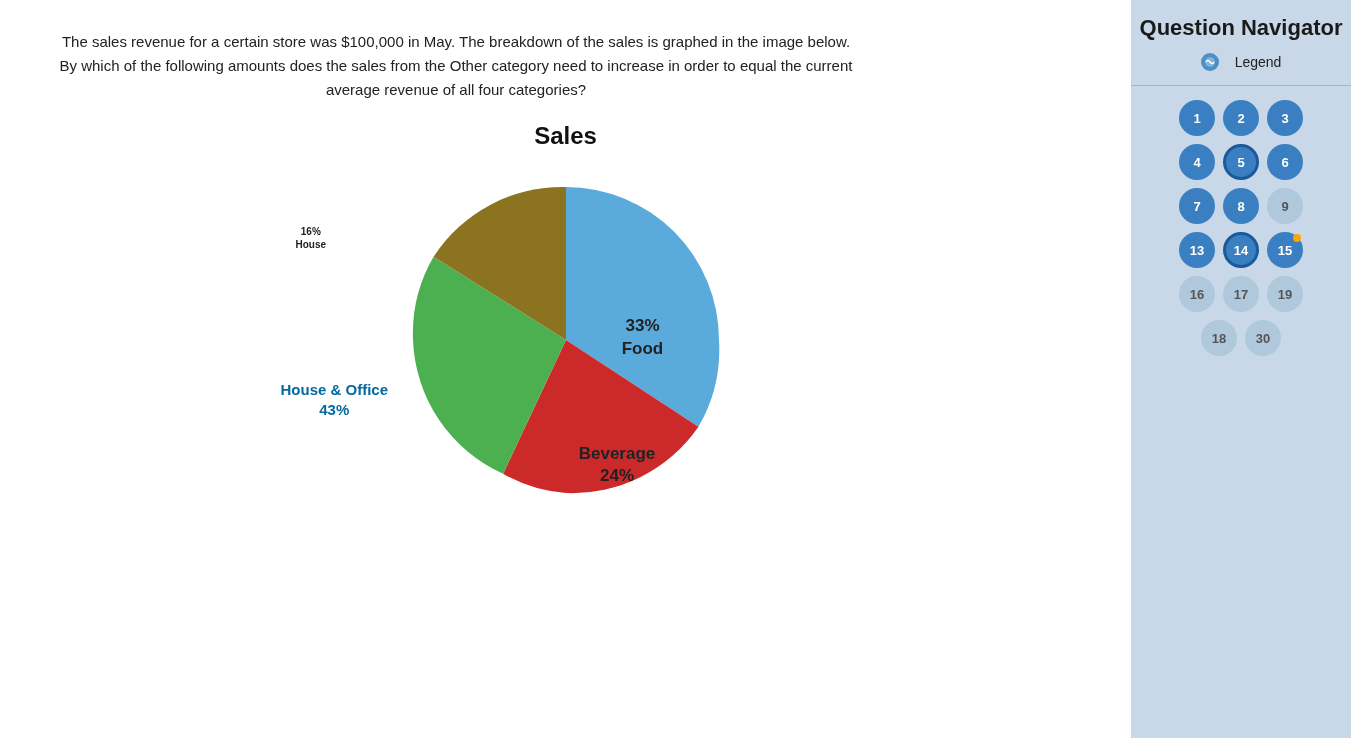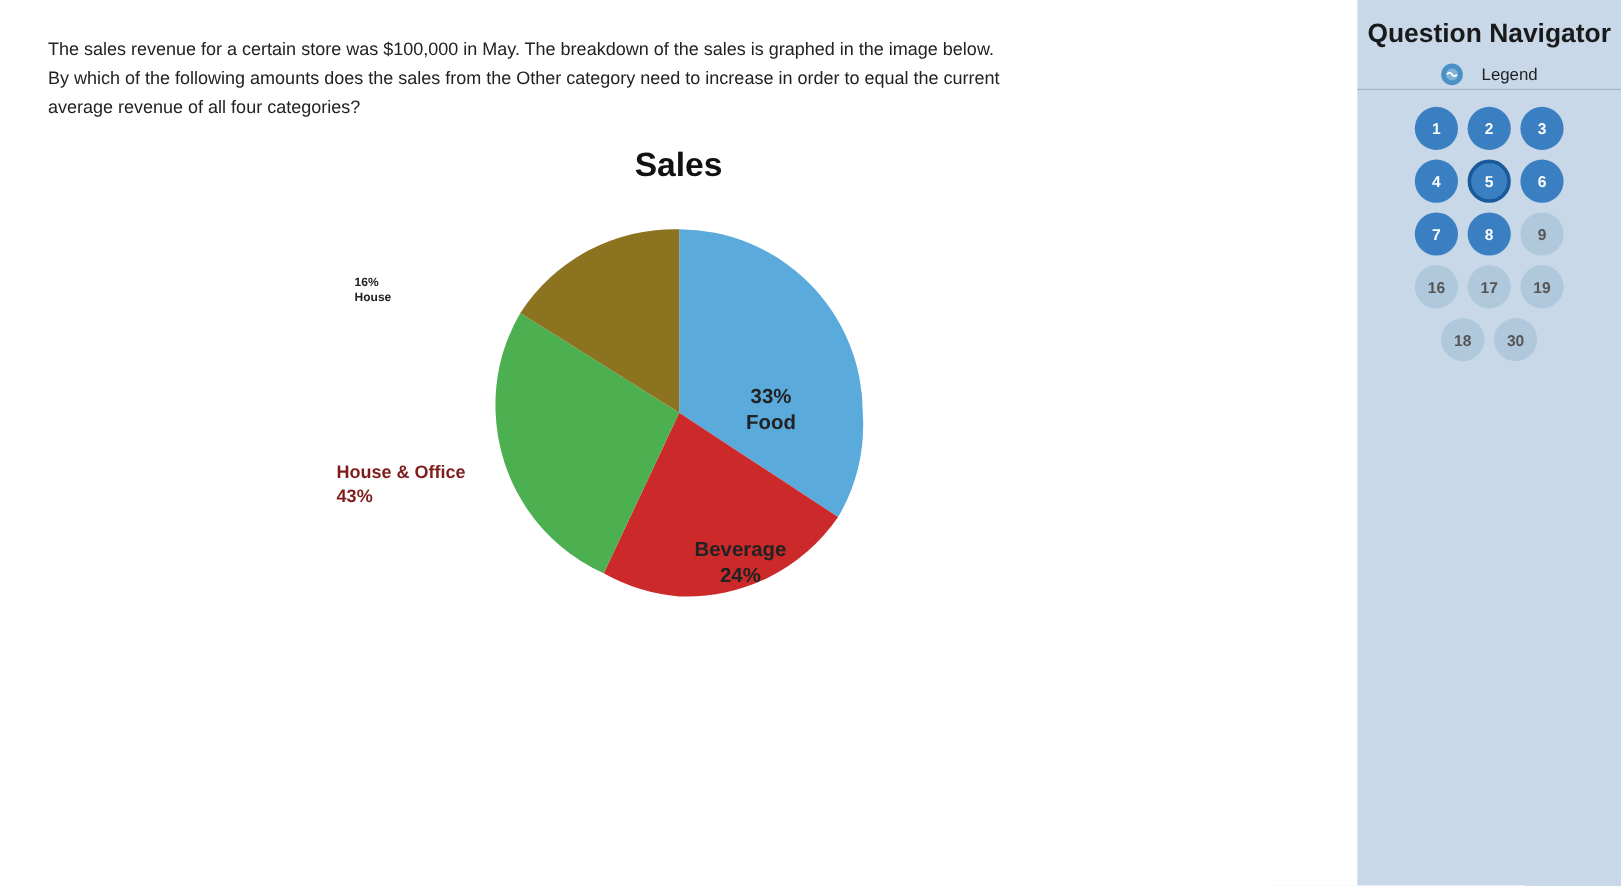--- a/index.html
+++ b/index.html
@@ -8,41 +8,42 @@
       background: #f0f0f0;
       width: 1351px;
       height: 738px;
       display: flex;
       overflow: hidden;
     }
 
     .main-content {
       flex: 1;
       background: #ffffff;
-      padding: 30px 40px;
+      padding: 30px 56px;
       position: relative;
+      text-align: center;
     }
 
     .question-text {
       font-size: 15px;
       line-height: 1.6;
       color: #222;
       max-width: 800px;
       margin-bottom: 20px;
     }
 
     .chart-area {
       display: flex;
       flex-direction: column;
       align-items: center;
       margin-top: 10px;
     }
 
     .chart-title {
-      font-size: 28px;
+      font-size: 24px;
       font-weight: bold;
       margin-bottom: 20px;
       color: #111;
     }
 
     .pie-container {
       position: relative;
       width: 340px;
       height: 340px;
     }
@@ -68,21 +69,21 @@
       color: #1a1a1a;
       text-align: center;
       line-height: 1.2;
       margin-bottom: 12px;
     }
 
     .legend-row {
       display: flex;
       align-items: center;
       gap: 16px;
-      margin-bottom: 3px;
+      margin-bottom: 14px;
       font-size: 14px;
       color: #222;
     }
 
     .legend-icon {
       width: 18px;
       height: 18px;
       background: #4a90c4;
       border-radius: 50%;
       display: inline-flex;
@@ -166,21 +167,21 @@
   <div class="chart-area">
     <div class="chart-title">Sales</div>
 
     <div style="position:relative; display:inline-block;">
 
       <div style="position:absolute; top:55px; left:-100px; font-size:10px; font-weight:bold; color:#222; line-height:1.3;">
         <span>16</span>%<br>
         <span>House</span>
       </div>
 
-      <div style="position:absolute; top:210px; left:-115px; font-size:15px; font-weight:bold; color:#7f1d1d; line-height:1.3;">
+      <div style="position:absolute; top:210px; left:-115px; font-size:15px; font-weight:bold; color:#0369a1; line-height:1.3;">
         <span>House &amp; Office</span><br>
         <span>43</span>%
       </div>
 
       <div class="pie-container">
         <svg viewBox="0 0 200 200" xmlns="http://www.w3.org/2000/svg">
 
           <path d="M100,100 L100,10 A90,90 0 0,1 190,100 A90,90 0 0,1 177.9,151.1 Z" fill="#5aabdc"></path>
 
           <path d="M100,100 L177.9,151.1 A90,90 0 0,1 100,190 A90,90 0 0,1 63,178.7 Z" fill="#cc2a2a"></path>
@@ -225,20 +226,25 @@
       <button class="nav-btn answered">4</button>
       <button class="nav-btn current">5</button>
       <button class="nav-btn answered">6</button>
     </div>
     <div class="nav-row">
       <button class="nav-btn answered">7</button>
       <button class="nav-btn answered">8</button>
       <button class="nav-btn unanswered">9</button>
     </div>
     <div class="nav-row">
+      <button class="nav-btn answered">13</button>
+      <button class="nav-btn current">14</button>
+      <button class="nav-btn flagged">15</button>
+    </div>
+    <div class="nav-row">
       <button class="nav-btn unanswered">16</button>
       <button class="nav-btn unanswered">17</button>
       <button class="nav-btn unanswered">19</button>
     </div>
     <div class="nav-row">
       <button class="nav-btn unanswered">18</button>
       <button class="nav-btn unanswered">30</button>
     </div>
   </div>
 </div>

